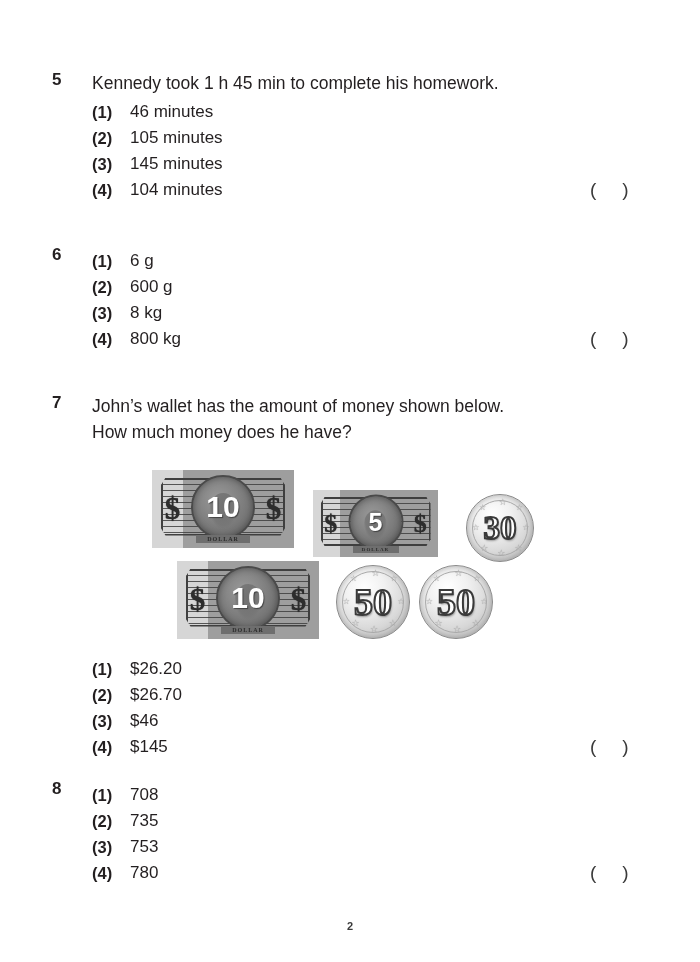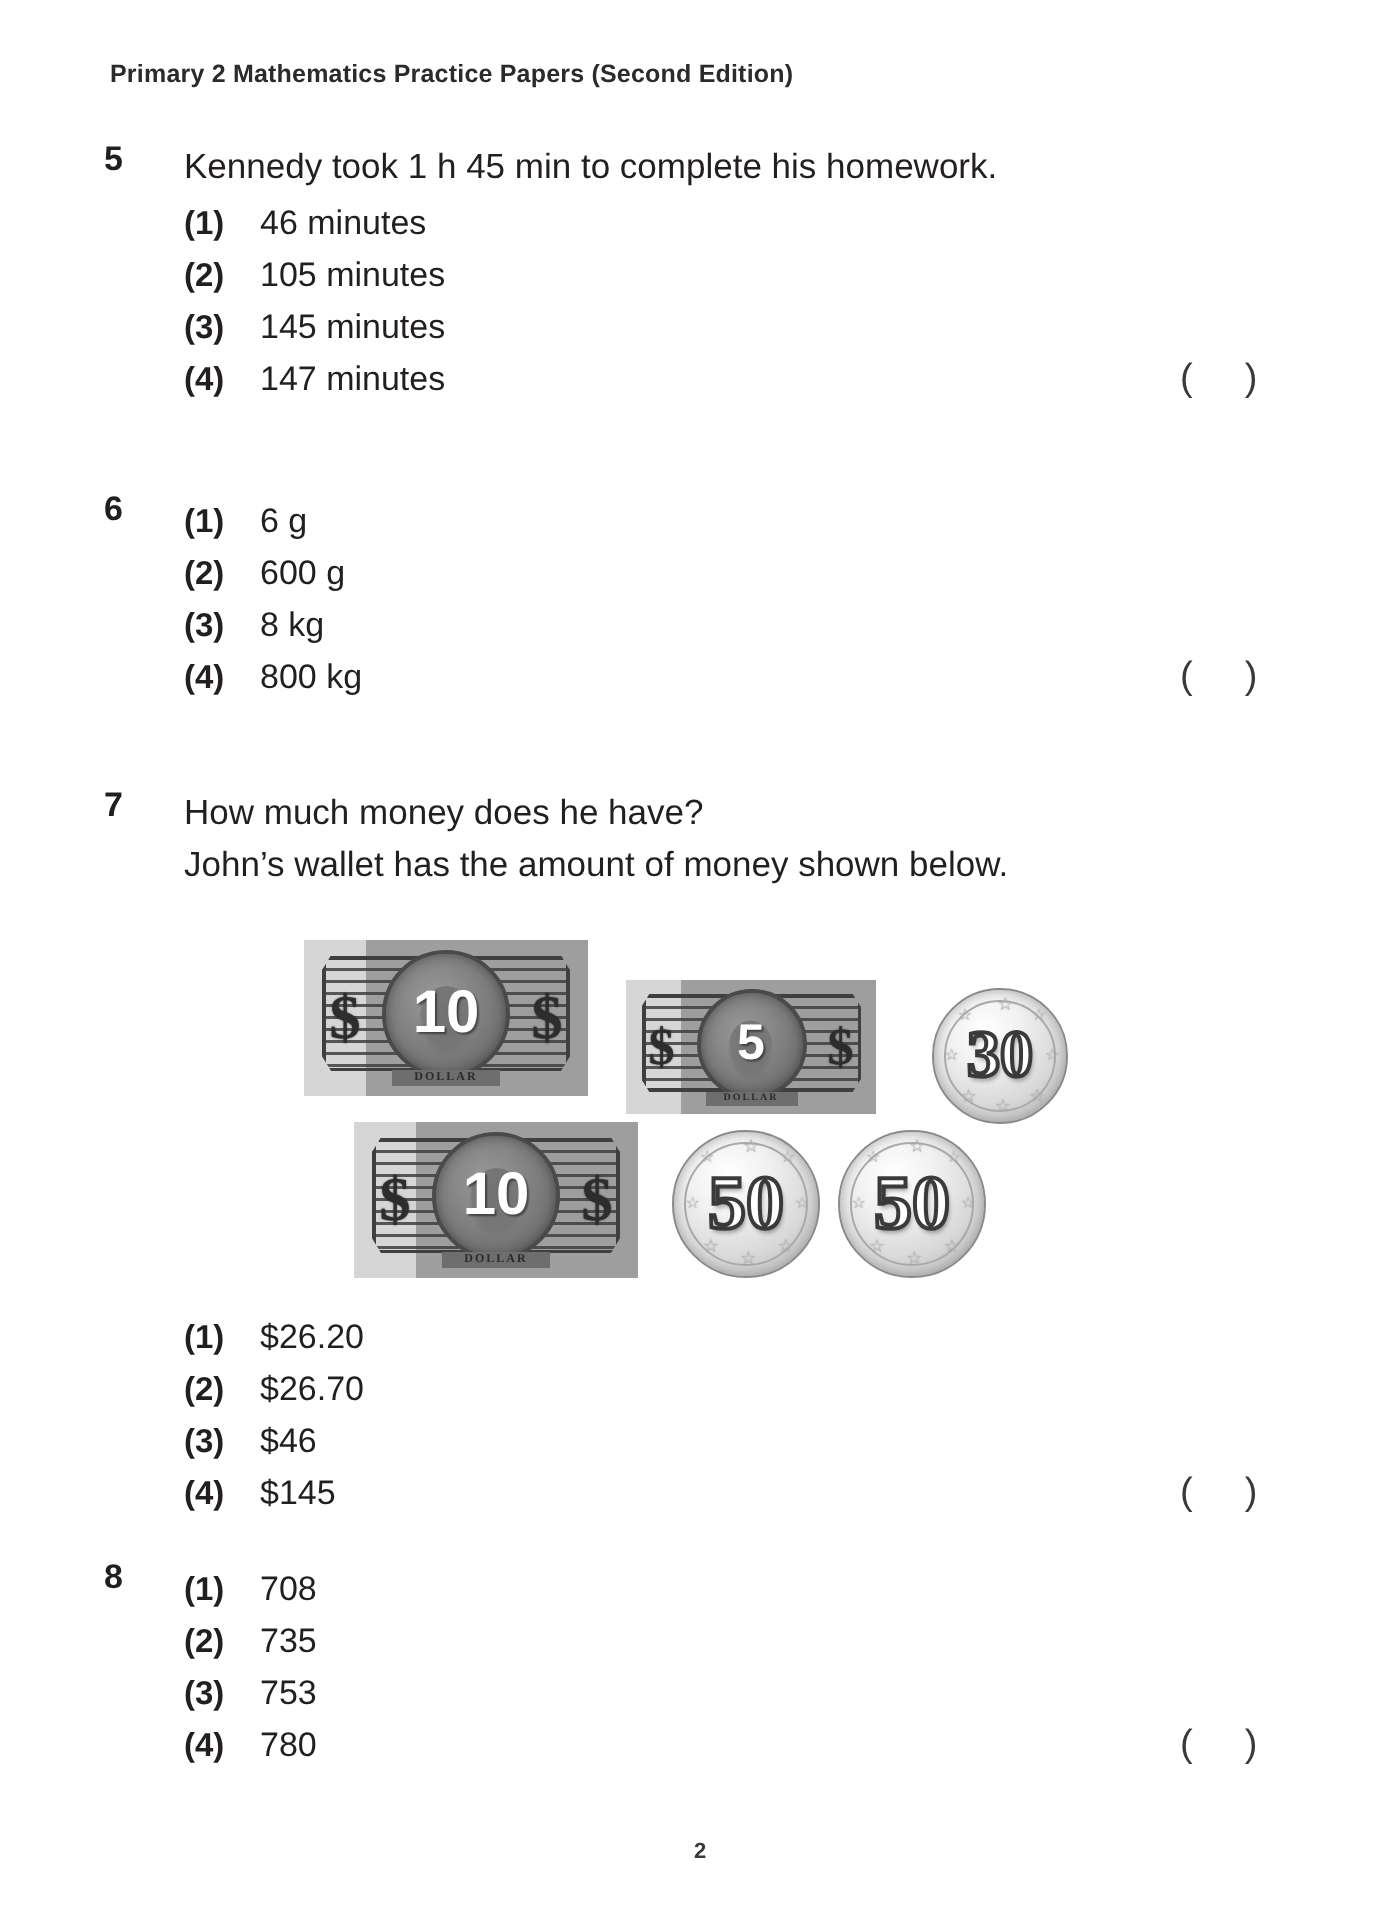--- a/index.html
+++ b/index.html
@@ -128,42 +128,41 @@
     -webkit-text-stroke:2px #3a3a3a;
     text-shadow:1px 2px 2px rgba(60,60,60,.5);
     z-index:3;
   }
 </style>
 </head>
 <body>
 
 <div class="page">
 
-  <div class="running-head">Primary 2 Mathematics Practice Papers (Second Edition)</div>
 
   <div class="question" style="top:70px;">
     <div class="qnum">5</div>
     <div class="qbody">
       <div class="stem">Kennedy took 1 h 45 min to complete his homework.</div>
       <div class="options">
         <div class="opt">
           <span class="lbl">(1)</span>
           <span class="txt">46 minutes</span>
         </div>
         <div class="opt">
           <span class="lbl">(2)</span>
           <span class="txt">105 minutes</span>
         </div>
         <div class="opt">
           <span class="lbl">(3)</span>
           <span class="txt">145 minutes</span>
         </div>
         <div class="opt">
           <span class="lbl">(4)</span>
-          <span class="txt">147 minutes</span>
+          <span class="txt">104 minutes</span>
           <span class="bracket"><span>(</span><span class="sp"></span><span>)</span></span>
         </div>
       </div>
     </div>
   </div>
 
   <div class="question" style="top:245px;">
     <div class="qnum">6</div>
     <div class="qbody">
       <div class="options">
@@ -184,22 +183,22 @@
           <span class="txt">800 kg</span>
           <span class="bracket"><span>(</span><span class="sp"></span><span>)</span></span>
         </div>
       </div>
     </div>
   </div>
 
   <div class="question" style="top:393px;">
     <div class="qnum">7</div>
     <div class="qbody">
+      <div class="stem">John’s wallet has the amount of money shown below.</div>
       <div class="stem">How much money does he have?</div>
-      <div class="stem">John’s wallet has the amount of money shown below.</div>
     </div>
   </div>
 
   <div class="money-area">
 
     <div class="note" style="left:152px;top:4px;width:142px;height:78px;">
       <div class="bg"></div>
       <div class="frame">
         <div class="stripes"></div>
         <div class="frameline"></div>

